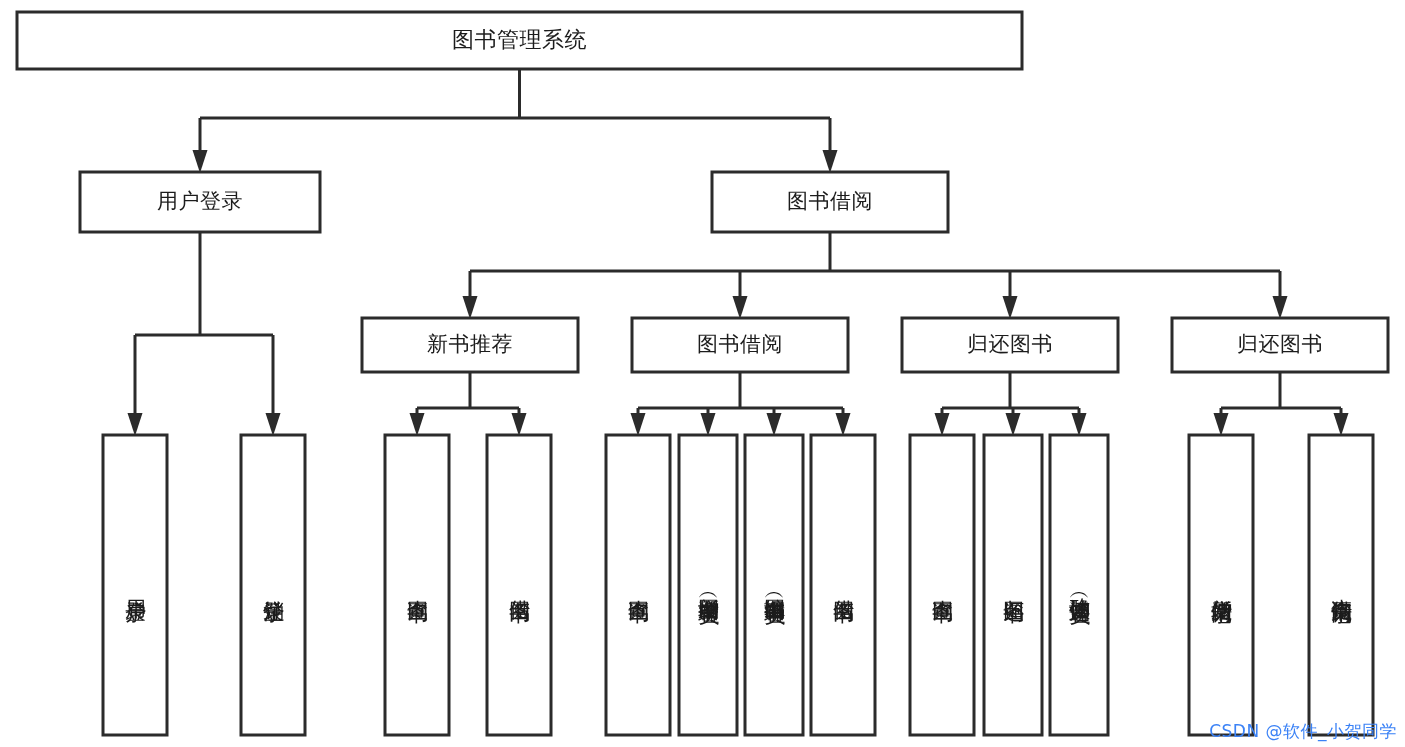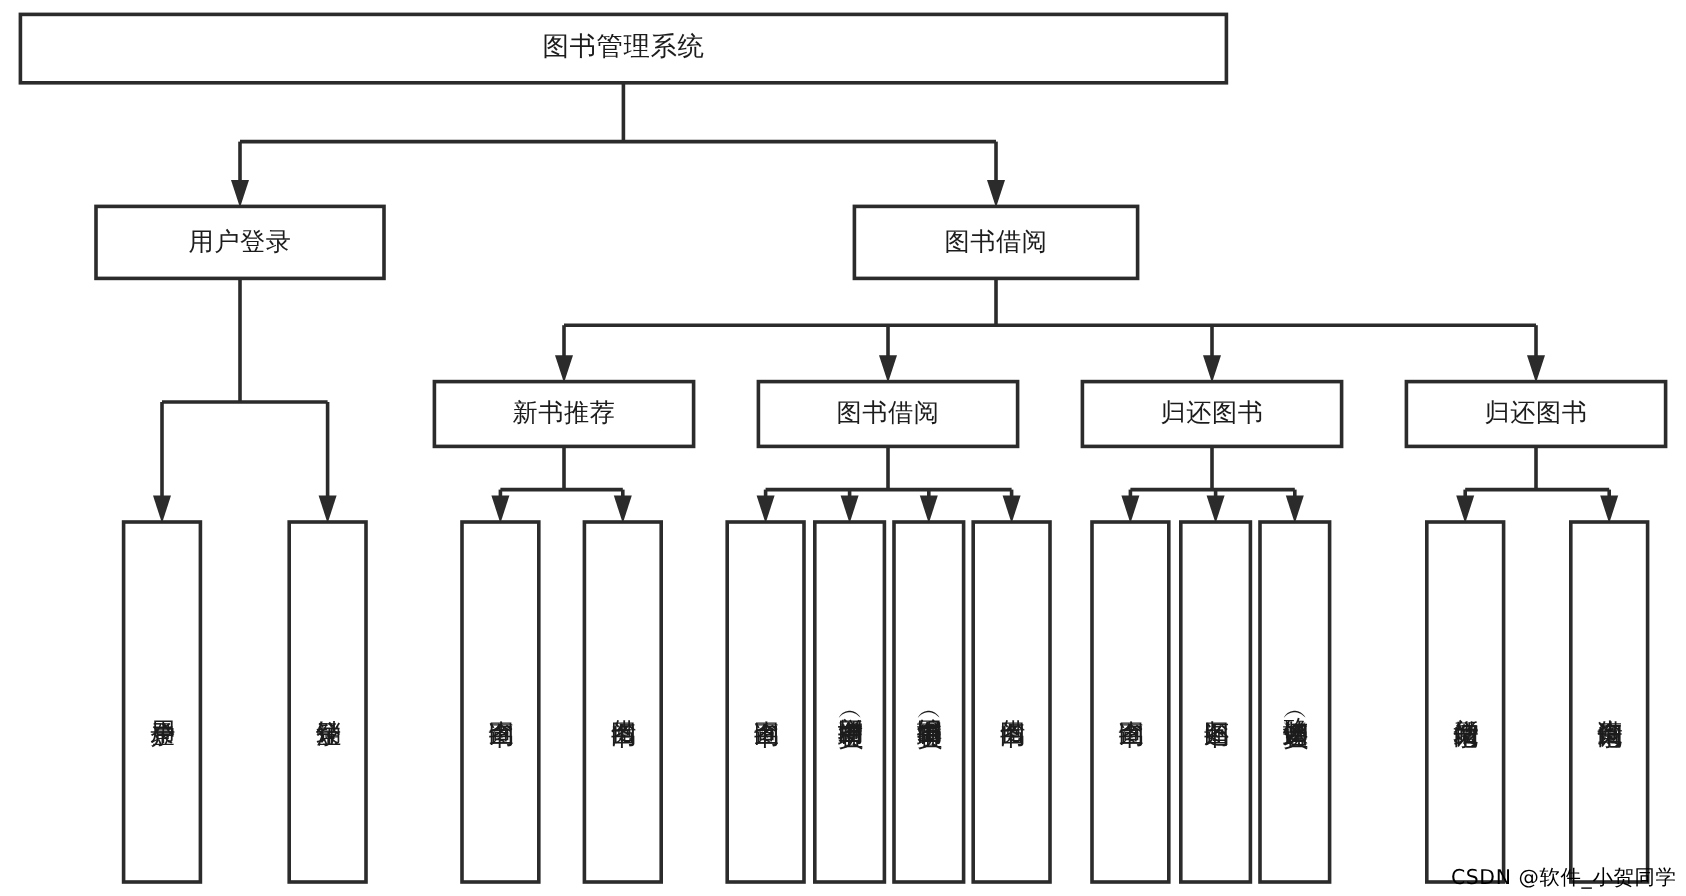--- a/index.html
+++ b/index.html
@@ -63,21 +63,21 @@
     white-space: nowrap;
     pointer-events: none;
   }
   .title-label {
     font-size: 22px;
   }
   .watermark {
     position: absolute;
     right: 8px;
     bottom: 4px;
-    color: #000000;
+    color: #3b82f6;
     font-size: 17px;
     letter-spacing: 0.5px;
     white-space: nowrap;
     pointer-events: none;
   }
 </style>
 </head>
 <body>
 
 <div id="stage">

